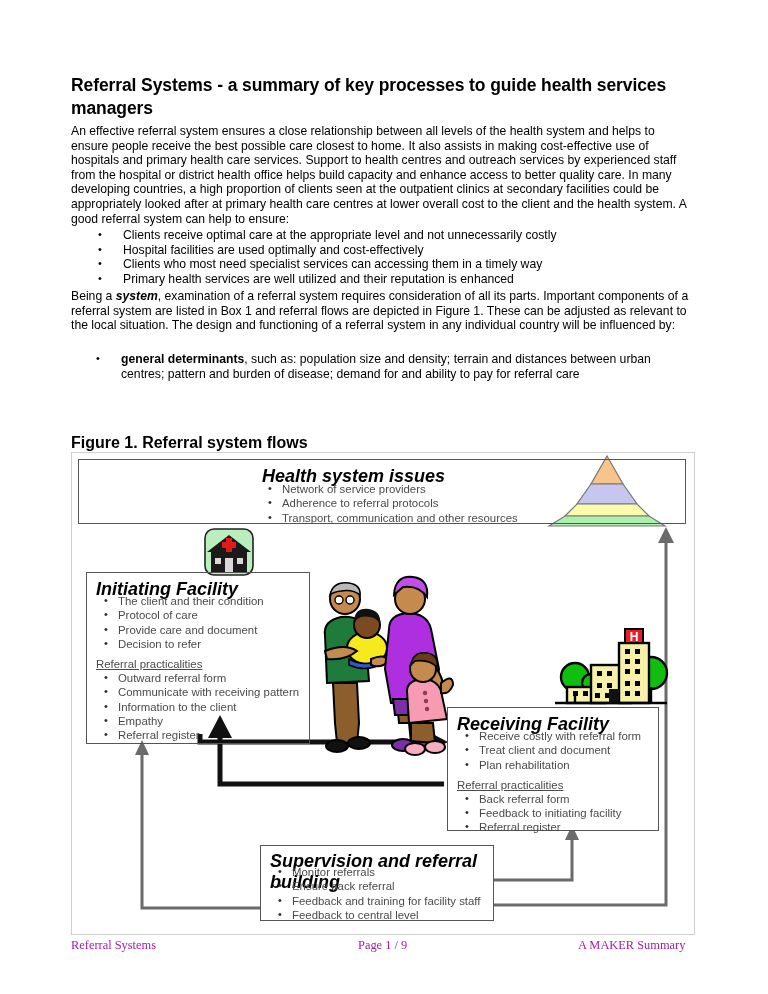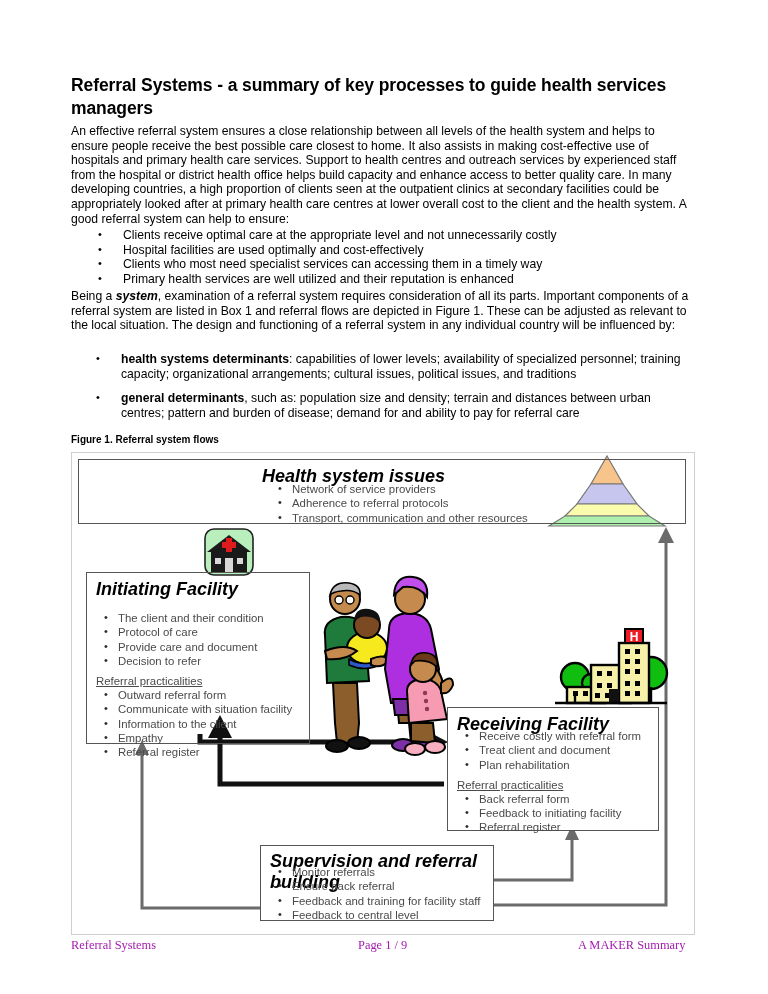--- a/index.html
+++ b/index.html
@@ -30,21 +30,21 @@
     content:"\2022";position:absolute;left:27px;top:-1px;font-size:11px;
   }
   #b1{top:228px;}
   #b2{top:352px;}
   #b2 li{padding-left:50px;margin-bottom:10px;}
   #b2 li::before{left:25px;}
   b,strong{font-weight:bold;}
   i,em{font-style:italic;font-weight:bold;}
 
   .fig-caption{
-    position:absolute;left:71px;top:434px;font-size:10px;font-weight:bold;
+    position:absolute;left:71px;top:434px;font-size:16px;font-weight:bold;
   }
 
   
   .figure{
     position:absolute;left:71px;top:452px;width:622px;height:481px;
     border:1px solid #cfcfcf;background:#fff;
   }
   .fbox{position:absolute;background:transparent;border:1px solid #555;box-sizing:border-box;}
   .fbox .hd{font-size:18px;font-weight:bold;color:#000;font-style:italic;}
   .fbox ul{margin:0;padding:0;list-style:none;}
@@ -54,26 +54,26 @@
   .fbox li::before{
     content:"\2022";position:absolute;left:8px;top:-1px;color:#2c2c2c;font-size:11px;
   }
   .sub-hd{
     font-size:11.4px;color:#4a4a4a;text-decoration:underline;margin-top:7px;margin-bottom:1px;
   }
 
   
   #box-health{left:6px;top:6px;width:608px;height:65px;}
   #box-health .hd{position:absolute;left:183px;top:6px;}
-  #box-health ul{position:absolute;left:191px;top:22px;}
+  #box-health ul{position:absolute;left:181px;top:22px;}
 
   
   #box-initiating{left:14px;top:119px;width:224px;height:172px;}
   #box-initiating .hd{position:absolute;left:9px;top:6px;}
-  #box-initiating .inner{position:absolute;left:9px;top:38px;width:214px;}
+  #box-initiating .inner{position:absolute;left:9px;top:21px;width:214px;}
 
   
   #box-receiving{left:375px;top:254px;width:212px;height:124px;background:#fff;padding-left:40px;}
   #box-receiving .hd{position:absolute;left:9px;top:6px;}
   #box-receiving .inner{position:absolute;left:9px;top:21px;width:202px;}
 
   
   #box-supervision{left:188px;top:392px;width:234px;height:76px;background:#fff;}
   #box-supervision .hd{position:absolute;left:9px;top:5px;}
   #box-supervision ul{position:absolute;left:9px;top:19px;}
@@ -109,21 +109,20 @@
   <ul class="blist" id="b1">
     <li>Clients receive optimal care at the appropriate level and not unnecessarily costly</li>
     <li>Hospital facilities are used optimally and cost-effectively</li>
     <li>Clients who most need specialist services can accessing them in a timely way</li>
     <li>Primary health services are well utilized and their reputation is enhanced</li>
   </ul>
 
   <div class="para" id="p2"><span>Being a </span><i>system</i><span>, examination of a referral system requires consideration of all its parts. Important components of a referral system are listed in Box 1 and referral flows are depicted in Figure 1. These can be adjusted as relevant to the local situation. The design and functioning of a referral system in any individual country will be influenced by:</span></div>
 
   <ul class="blist" id="b2">
-    <li><b>health systems determinants</b><span>: capabilities of lower levels; availability of specialized personnel; training capacity; organizational arrangements; cultural issues, political issues, and traditions</span></li>
     <li><b>general determinants</b><span>, such as: population size and density; terrain and distances between urban centres; pattern and burden of disease; demand for and ability to pay for referral care</span></li>
   </ul>
 
   <div class="fig-caption">Figure 1.  Referral system flows</div>
 
   <div class="figure">
 
     <svg id="arrows" viewBox="0 0 622 481">
 
       <path d="M 70 455 L 70 438 L 70 438 L 70 438" fill="none"></path>
@@ -187,21 +186,21 @@
       <div class="inner">
         <ul>
           <li>The client and their condition</li>
           <li>Protocol of care</li>
           <li>Provide care and document</li>
           <li>Decision to refer</li>
         </ul>
         <div class="sub-hd">Referral practicalities</div>
         <ul>
           <li>Outward referral form</li>
-          <li>Communicate with situation facility</li>
+          <li>Communicate with receiving pattern</li>
           <li>Information to the client</li>
           <li>Empathy</li>
           <li>Referral register</li>
         </ul>
       </div>
     </div>
 
     <svg id="clip-family" viewBox="0 0 140 185">
 
       <g>

